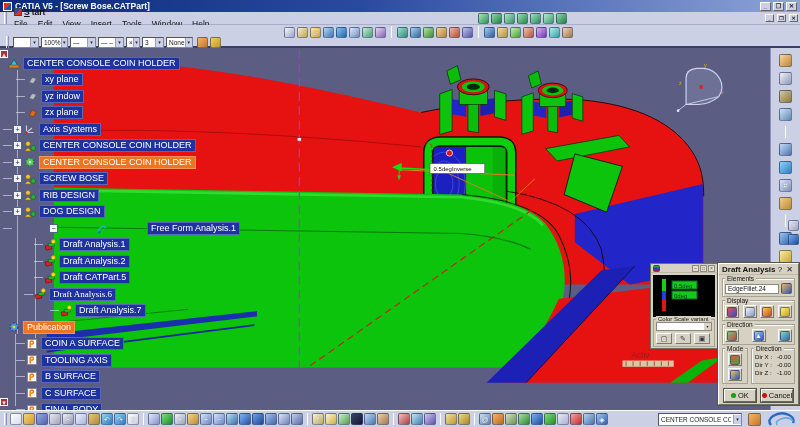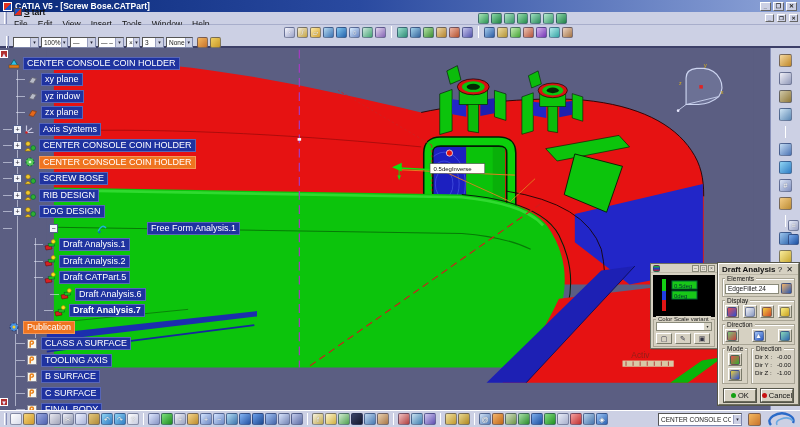--- a/index.html
+++ b/index.html
@@ -442,30 +442,30 @@
         </div>
         <div class="trow" style="top: 222.5px; left: 34px;">
           <span class="stub"></span>
           <span class="tico"><svg width="12" height="12" viewBox="0 0 12 12">
               <path d="M1,7 L7,6 L8,10 L2,11 Z" fill="#d82020" stroke="#600" stroke-width="0.5"></path>
               <path d="M4,4.5 L10,4 L10.5,7 L5,7.5 Z" fill="#20c020" stroke="#052" stroke-width="0.5"></path>
               <circle cx="9.3" cy="2.6" r="2" fill="#f8e020" stroke="#a80" stroke-width="0.6"></circle>
             </svg></span>
           <span class="tlabel">Draft CATPart.5</span>
         </div>
-        <div class="trow" style="top: 239px; left: 50px;">
+        <div class="trow" style="top: 239px; left: 24px; font-family: Liberation Serif, serif;">
           <span class="stub"></span>
           <span class="tico"><svg width="12" height="12" viewBox="0 0 12 12">
               <path d="M1,7 L7,6 L8,10 L2,11 Z" fill="#d82020" stroke="#600" stroke-width="0.5"></path>
               <path d="M4,4.5 L10,4 L10.5,7 L5,7.5 Z" fill="#20c020" stroke="#052" stroke-width="0.5"></path>
               <circle cx="9.3" cy="2.6" r="2" fill="#f8e020" stroke="#a80" stroke-width="0.6"></circle>
             </svg></span>
           <span class="tlabel">Draft Analysis.6</span>
         </div>
-        <div class="trow" style="top: 255.5px; left: 44px; font-weight: bold;">
+        <div class="trow" style="top: 255.5px; left: 50px;">
           <span class="stub"></span>
           <span class="tico"><svg width="12" height="12" viewBox="0 0 12 12">
               <path d="M1,7 L7,6 L8,10 L2,11 Z" fill="#d82020" stroke="#600" stroke-width="0.5"></path>
               <path d="M4,4.5 L10,4 L10.5,7 L5,7.5 Z" fill="#20c020" stroke="#052" stroke-width="0.5"></path>
               <circle cx="9.3" cy="2.6" r="2" fill="#f8e020" stroke="#a80" stroke-width="0.6"></circle>
             </svg></span>
           <span class="tlabel">Draft Analysis.7</span>
         </div>
         <div class="trow" style="top: 272px; left: 8px;">
           <span class="tico"><svg width="12" height="12" viewBox="0 0 12 12">
@@ -473,21 +473,21 @@
               <circle cx="6" cy="6" r="1.5" fill="#f8d020"></circle>
             </svg></span>
           <span class="tlabel hl">Publication</span>
         </div>
         <div class="trow" style="top: 288.5px; left: 16px;">
           <span class="stub"></span>
           <span class="tico"><svg width="12" height="12" viewBox="0 0 12 12">
               <rect x="1.5" y="1.5" width="9" height="9" fill="#f8f8f0" stroke="#889"></rect>
               <path d="M4.2,9.5 V4.2 Q4.2,3 5.8,3 Q7.4,3 7.4,4.6 Q7.4,6.2 5.2,6.2" stroke="#e88018" stroke-width="1.5" fill="none"></path>
             </svg></span>
-          <span class="tlabel">CLASS A SURFACE</span>
+          <span class="tlabel">COIN A SURFACE</span>
         </div>
         <div class="trow" style="top: 305px; left: 16px;">
           <span class="stub"></span>
           <span class="tico"><svg width="12" height="12" viewBox="0 0 12 12">
               <rect x="1.5" y="1.5" width="9" height="9" fill="#f8f8f0" stroke="#889"></rect>
               <path d="M4.2,9.5 V4.2 Q4.2,3 5.8,3 Q7.4,3 7.4,4.6 Q7.4,6.2 5.2,6.2" stroke="#e88018" stroke-width="1.5" fill="none"></path>
             </svg></span>
           <span class="tlabel">TOOLING AXIS</span>
         </div>
         <div class="trow" style="top: 321.5px; left: 16px;">

